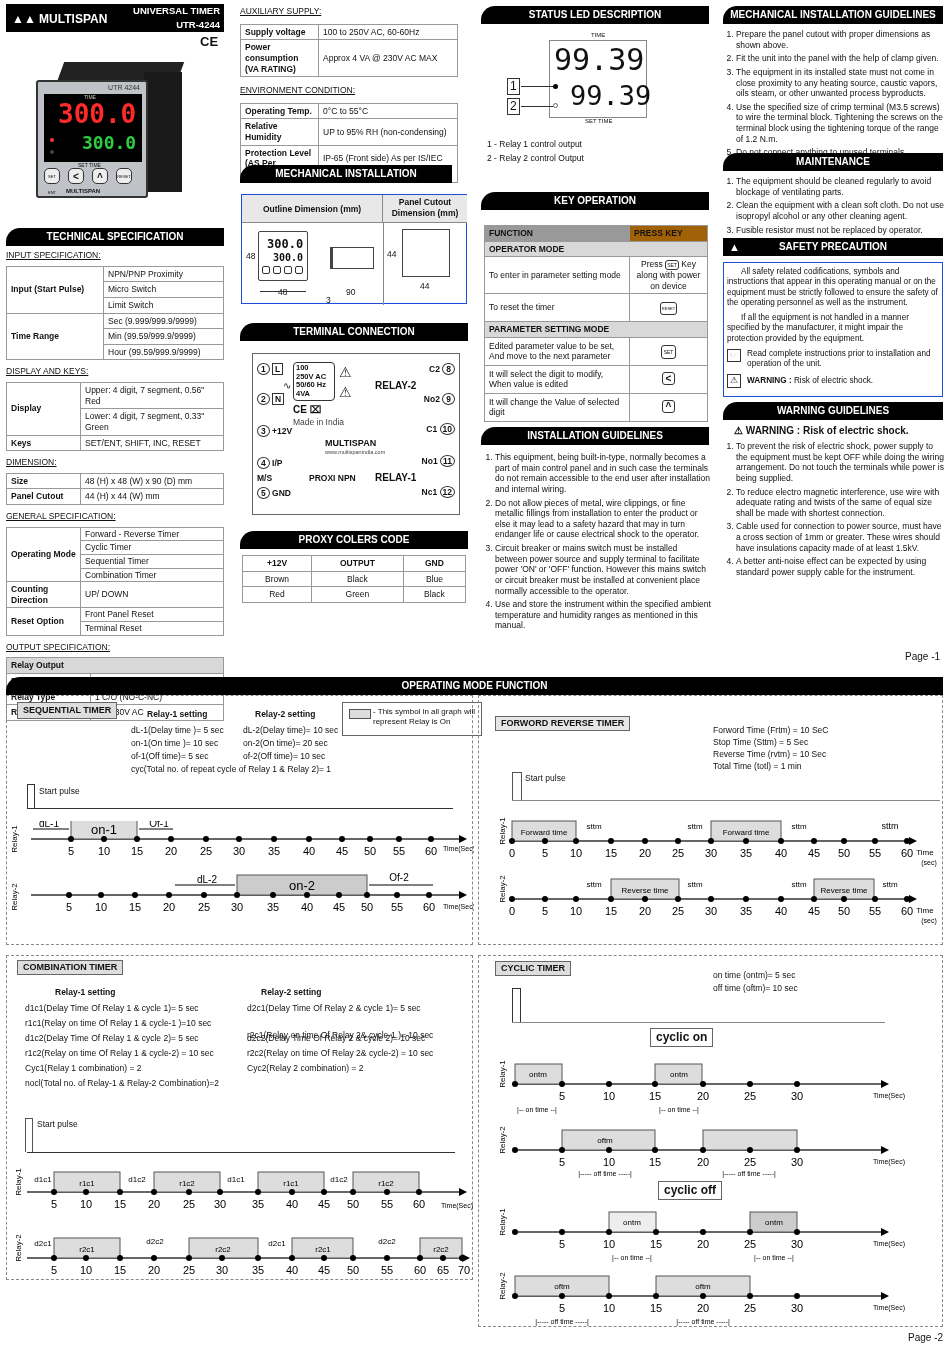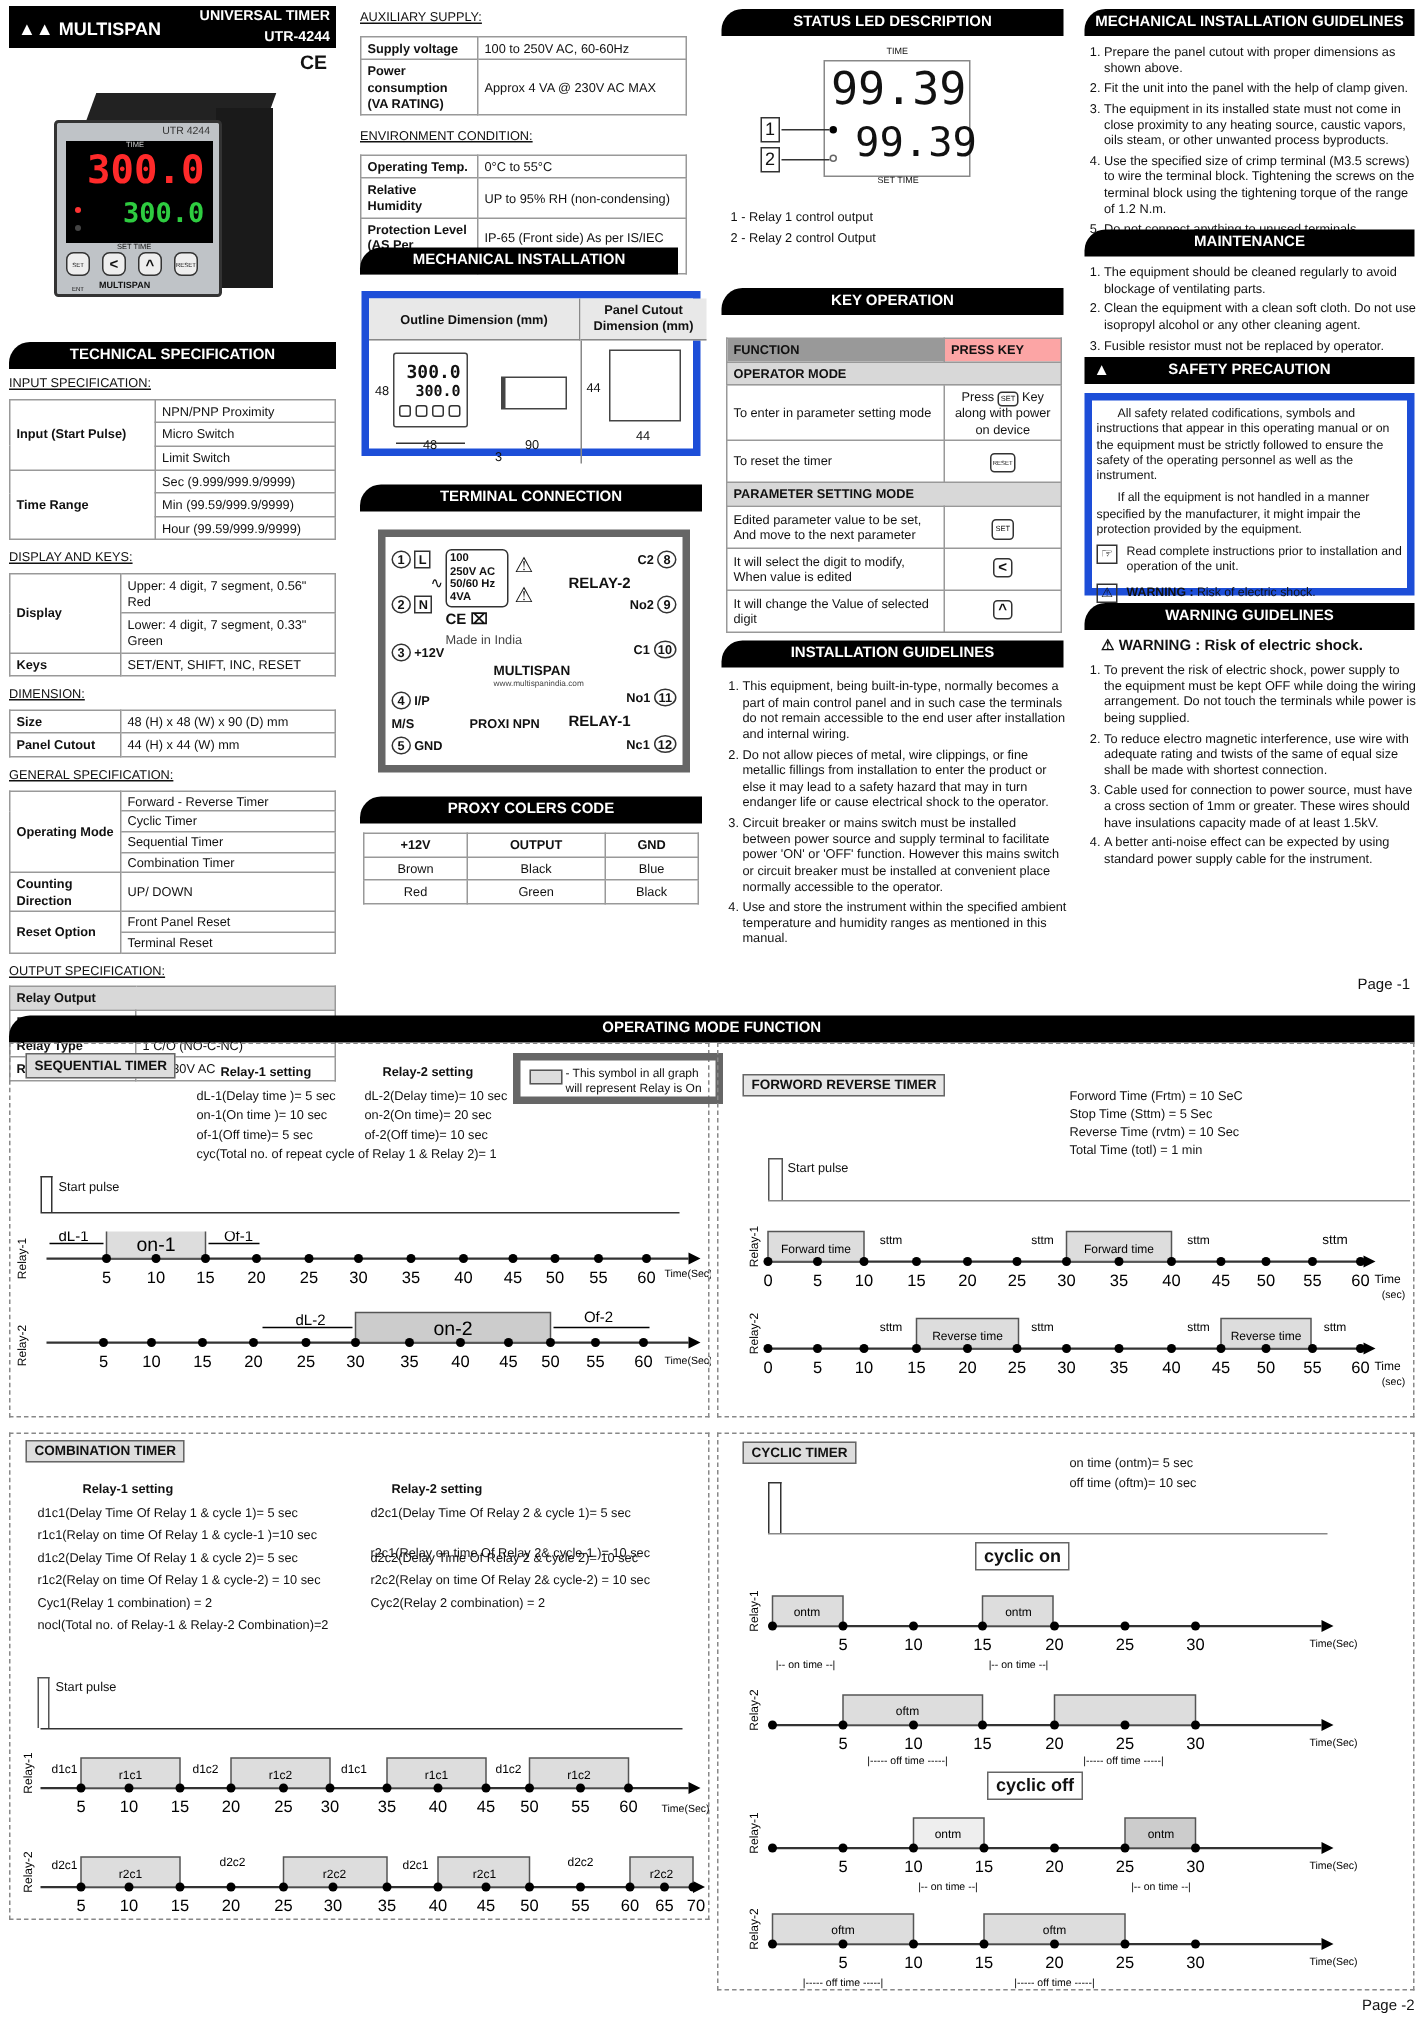--- a/index.html
+++ b/index.html
@@ -7,21 +7,21 @@
 .abs{position:absolute}
 .hdr{position:absolute;background:#000;color:#fff;font-weight:bold;text-align:center;font-size:10px;height:18px;line-height:18px;border-radius:14px 0 0 0}
 .sub{font-weight:normal;text-decoration:underline;font-size:8.5px}
 table{border-collapse:collapse;width:100%}
 td,th{border:1px solid #999;padding:2px 4px;font-size:8.5px;vertical-align:middle;text-align:left}
 th{background:#d8d8d8;text-align:left}
 .b{font-weight:bold}
 .c{text-align:center}
 ol{padding-left:14px;font-size:8.5px}
 ol li{margin-bottom:3px}
-.box{border:5px solid #1d4ed8}
+.box{border:1px solid #1d4ed8}
 .dash{border:1px dashed #888}
 .tag{position:absolute;background:#ddd;border:1px solid #666;font-weight:bold;font-size:9px;padding:2px 5px}
 .lab{position:absolute;font-size:8.5px;white-space:nowrap}
 svg text{font-family:"Liberation Sans",sans-serif}
 .seg{font-family:"DejaVu Sans Mono",monospace;font-weight:bold}
 </style>
 </head>
 <body>
 
 <div class="abs" style="left:6px;top:4px;width:218px;height:28px;background:#000;color:#fff;">
@@ -291,21 +291,21 @@
 </div>
 <div class="lab" style="left:487px;top:139px">1 - Relay 1 control output</div>
 <div class="lab" style="left:487px;top:153px">2 - Relay 2 control Output</div>
 
 <div class="hdr" style="left:481px;top:192px;width:228px">KEY OPERATION</div>
 <div class="abs" style="left:484px;top:225px;width:224px">
   <table>
     <tbody>
         <tr>
           <th style="background:#999">FUNCTION</th>
-          <th style="background:#fca5a5">PRESS KEY</th>
+          <th style="background:#a16207">PRESS KEY</th>
         </tr>
     <tr>
           <th colspan="2">OPERATOR MODE</th>
         </tr>
     <tr>
           <td>To enter in parameter setting mode</td>
           <td class="c" style="width:78px"><span>Press</span> <span style="border:1px solid #333;border-radius:3px;font-size:5px;padding:1px">SET</span> <span>Key along with power on device</span></td>
         </tr>
     <tr>
           <td style="height:28px">To reset the timer</td>

